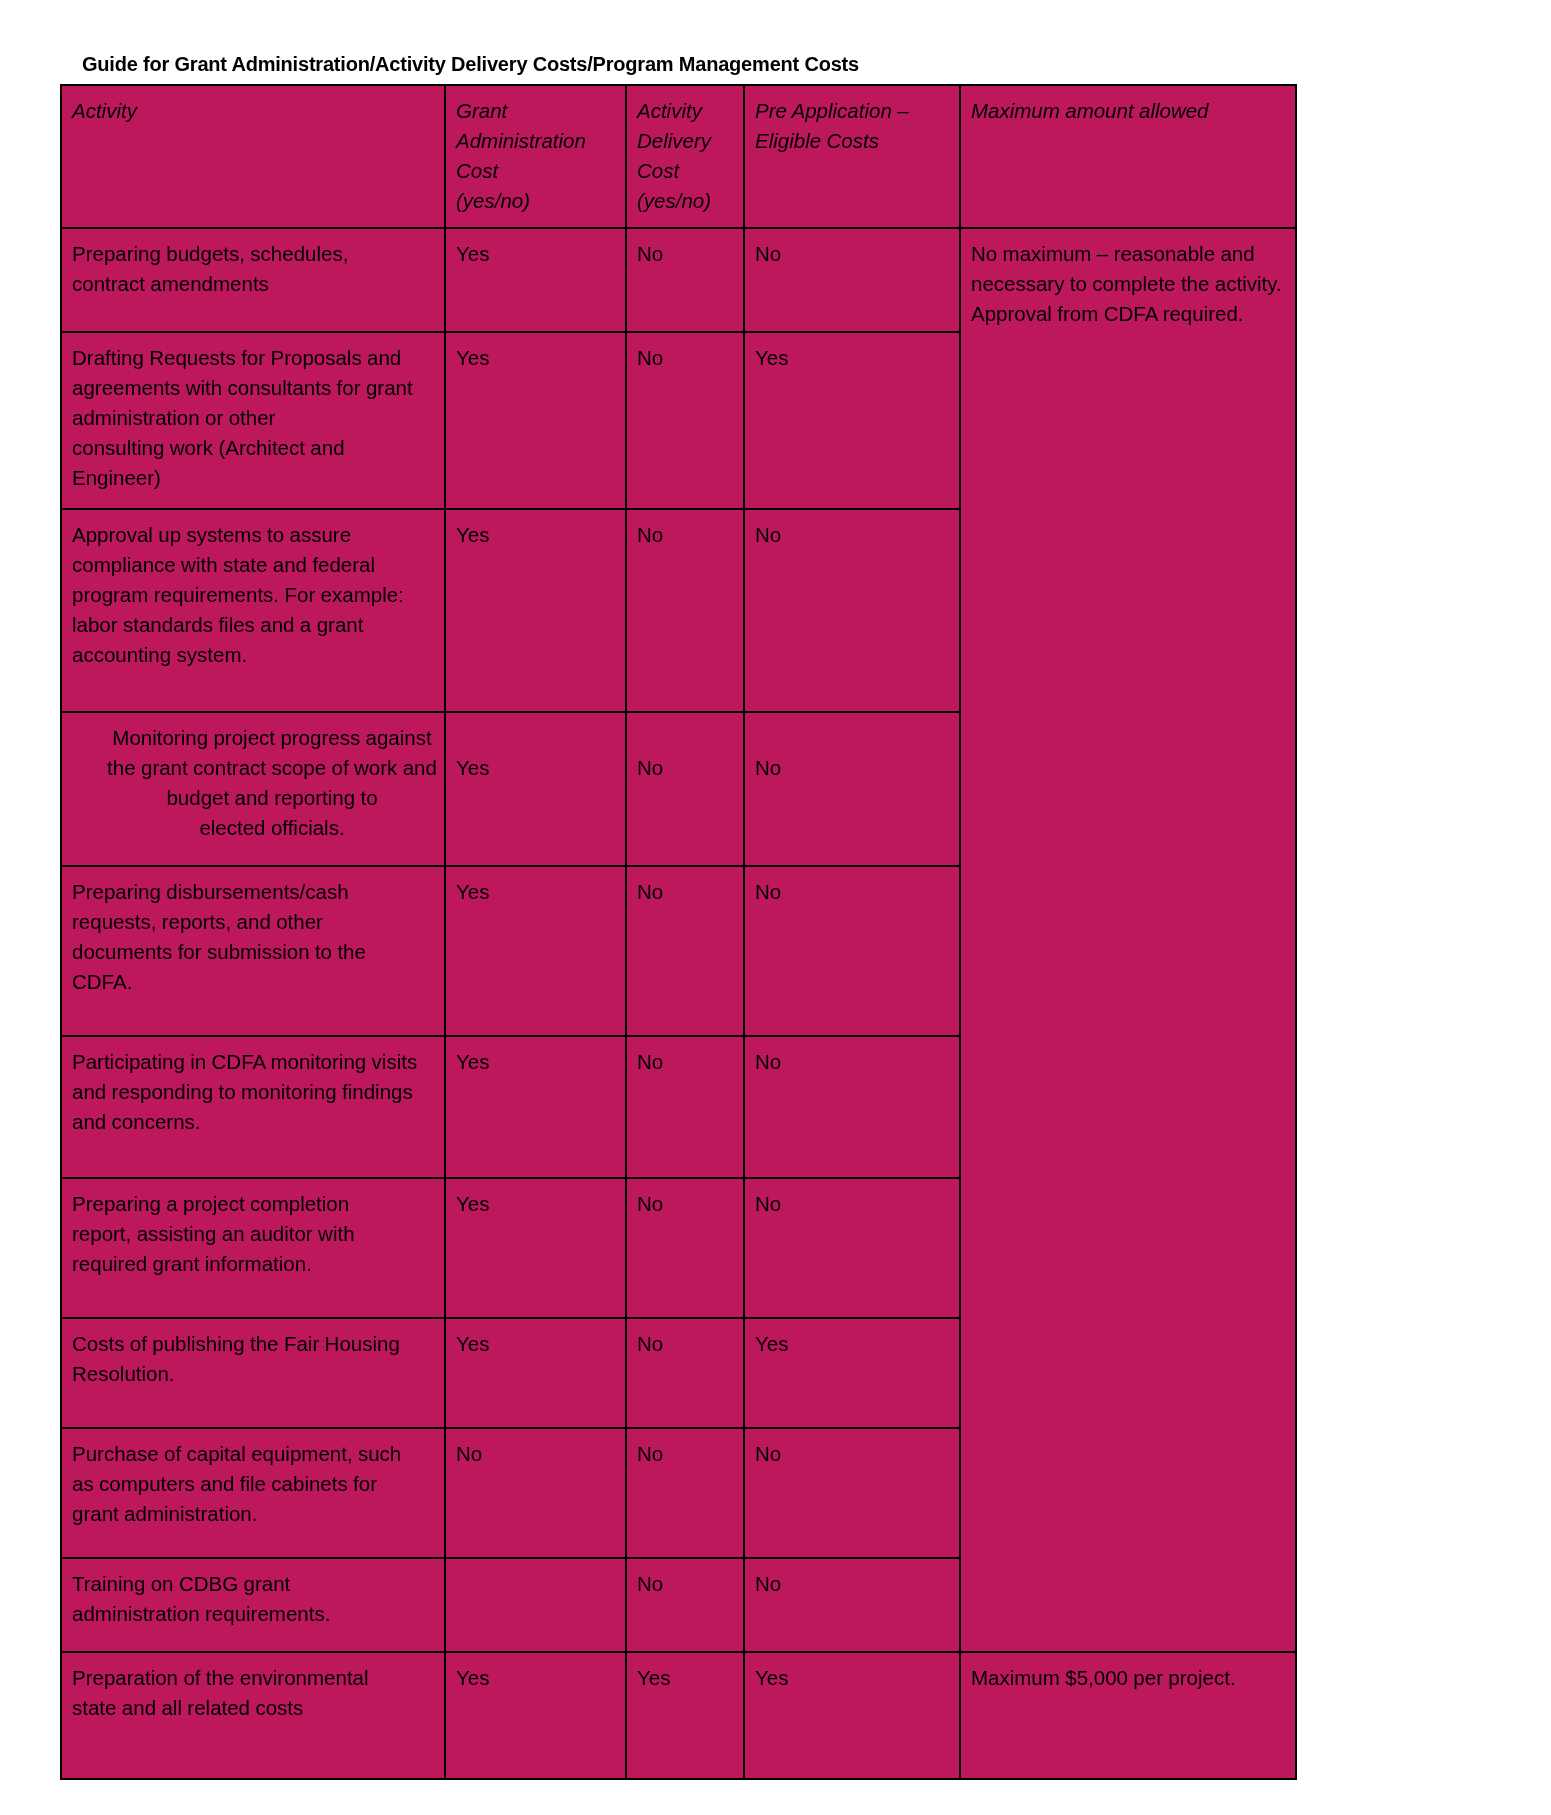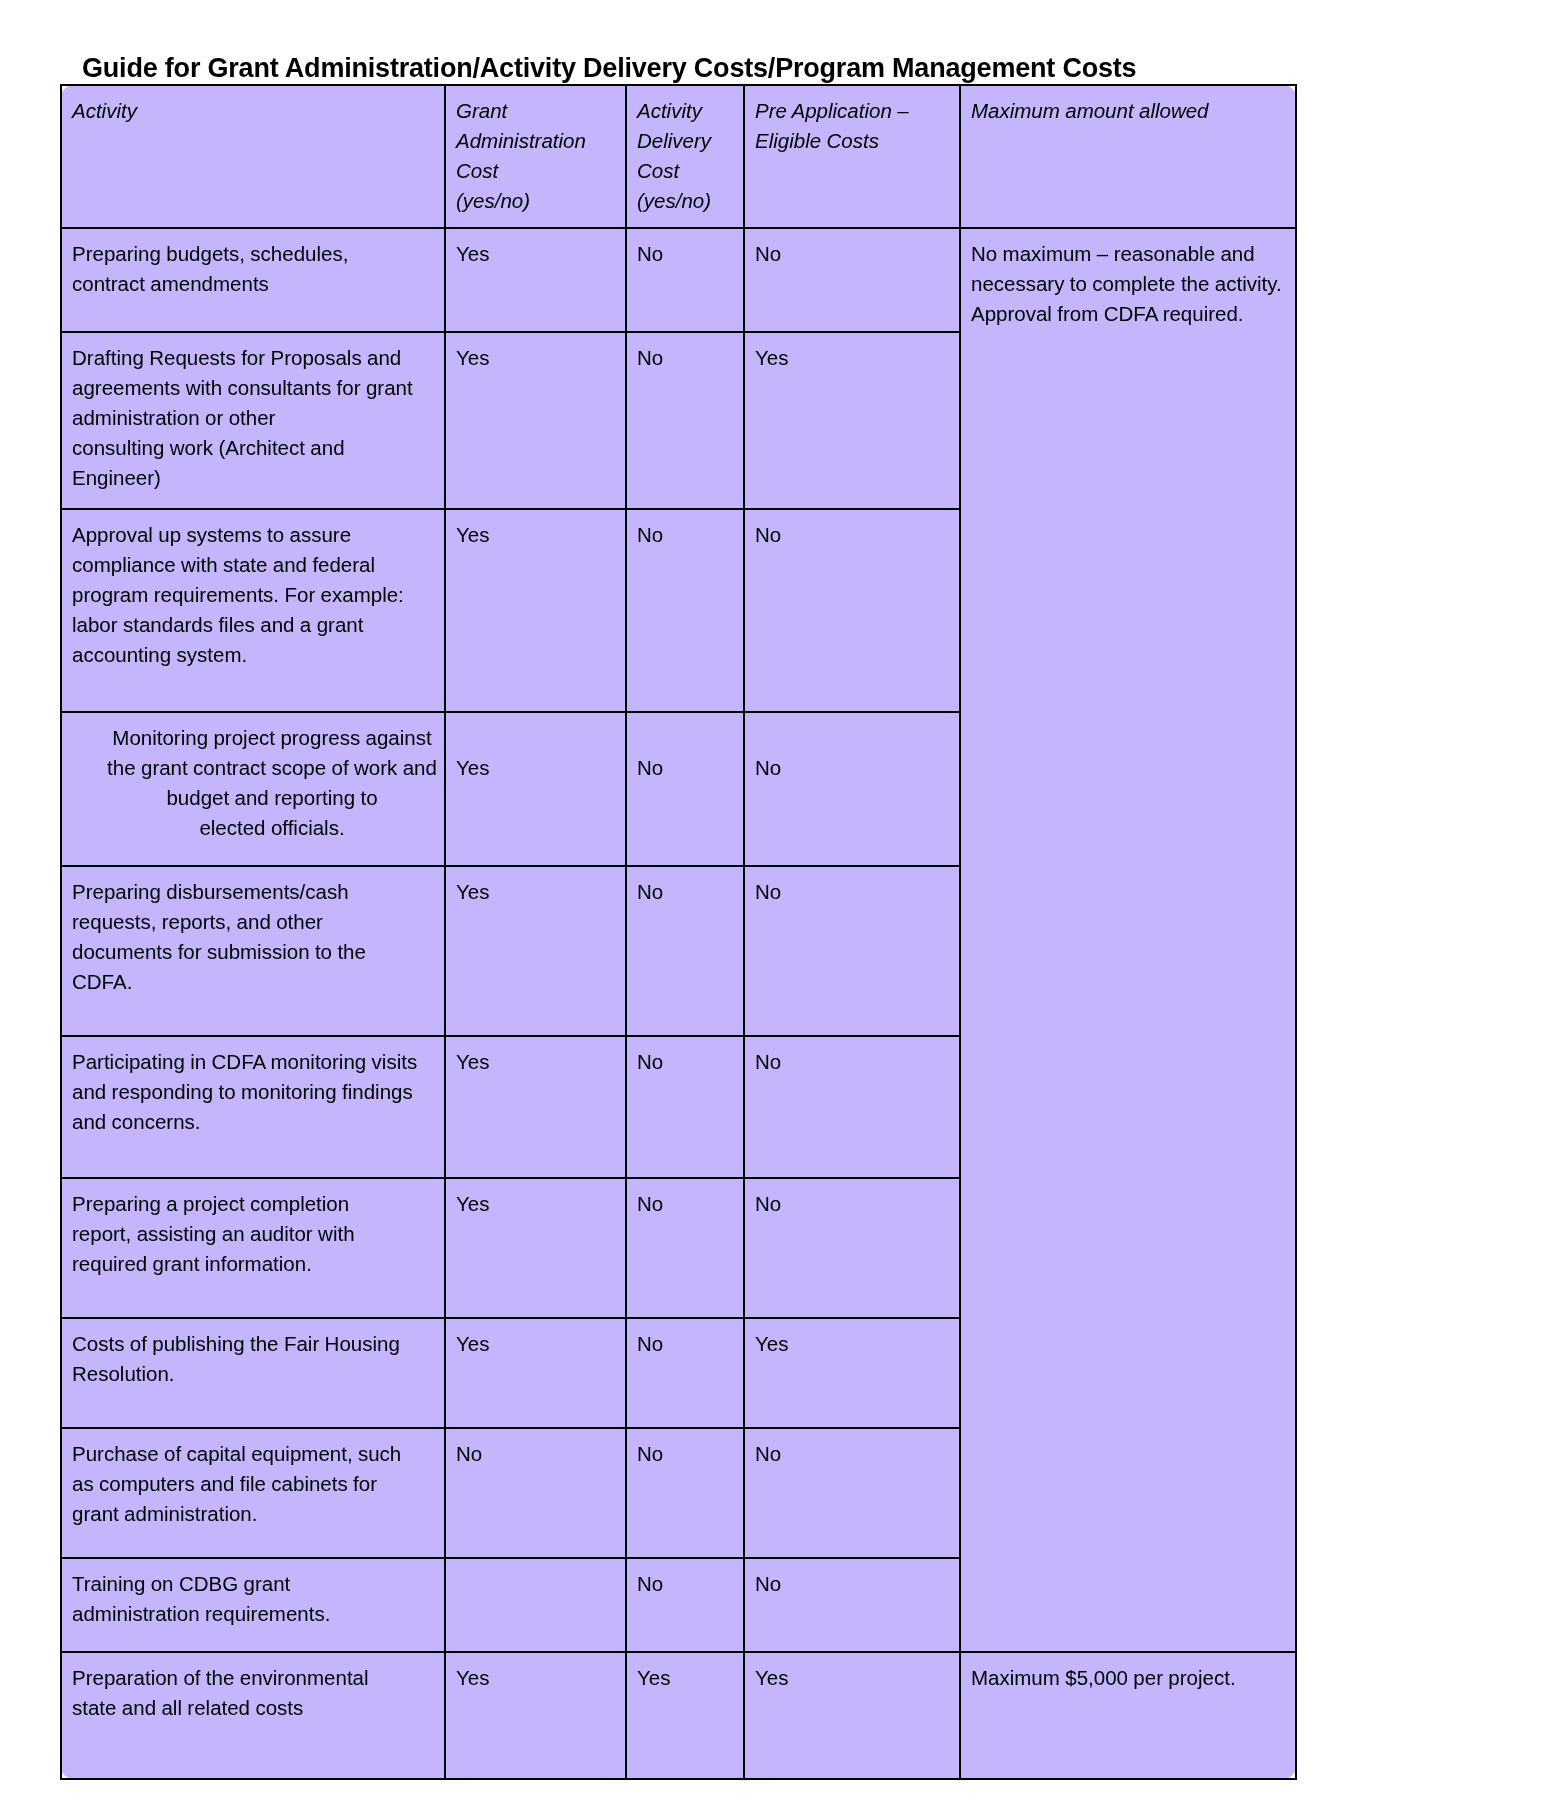--- a/index.html
+++ b/index.html
@@ -18,38 +18,37 @@
     position: relative;
     width: 1551px;
     height: 1815px;
     background: #ffffff;
     box-sizing: border-box;
   }
   .doc-title {
     position: absolute;
     left: 82px;
     top: 52px;
-    font-size: 27px;
+    font-size: 20px;
     font-weight: bold;
     letter-spacing: -0.2px;
     white-space: nowrap;
     line-height: 1.2;
   }
   .table-wrap {
     position: absolute;
     left: 60px;
     top: 84px;
     width: 1235px;
   }
   table.guide {
     border-collapse: collapse;
     table-layout: fixed;
     width: 1235px;
-    background: #c4b5fd;
-    border-radius: 16px;
+    background: #be185d;
   }
   table.guide td {
     border: 2px solid #000000;
     vertical-align: top;
     padding: 10px 8px 10px 10px;
     font-size: 20.5px;
     line-height: 1.47;
     overflow: visible;
     word-spacing: -0.3px;
   }

